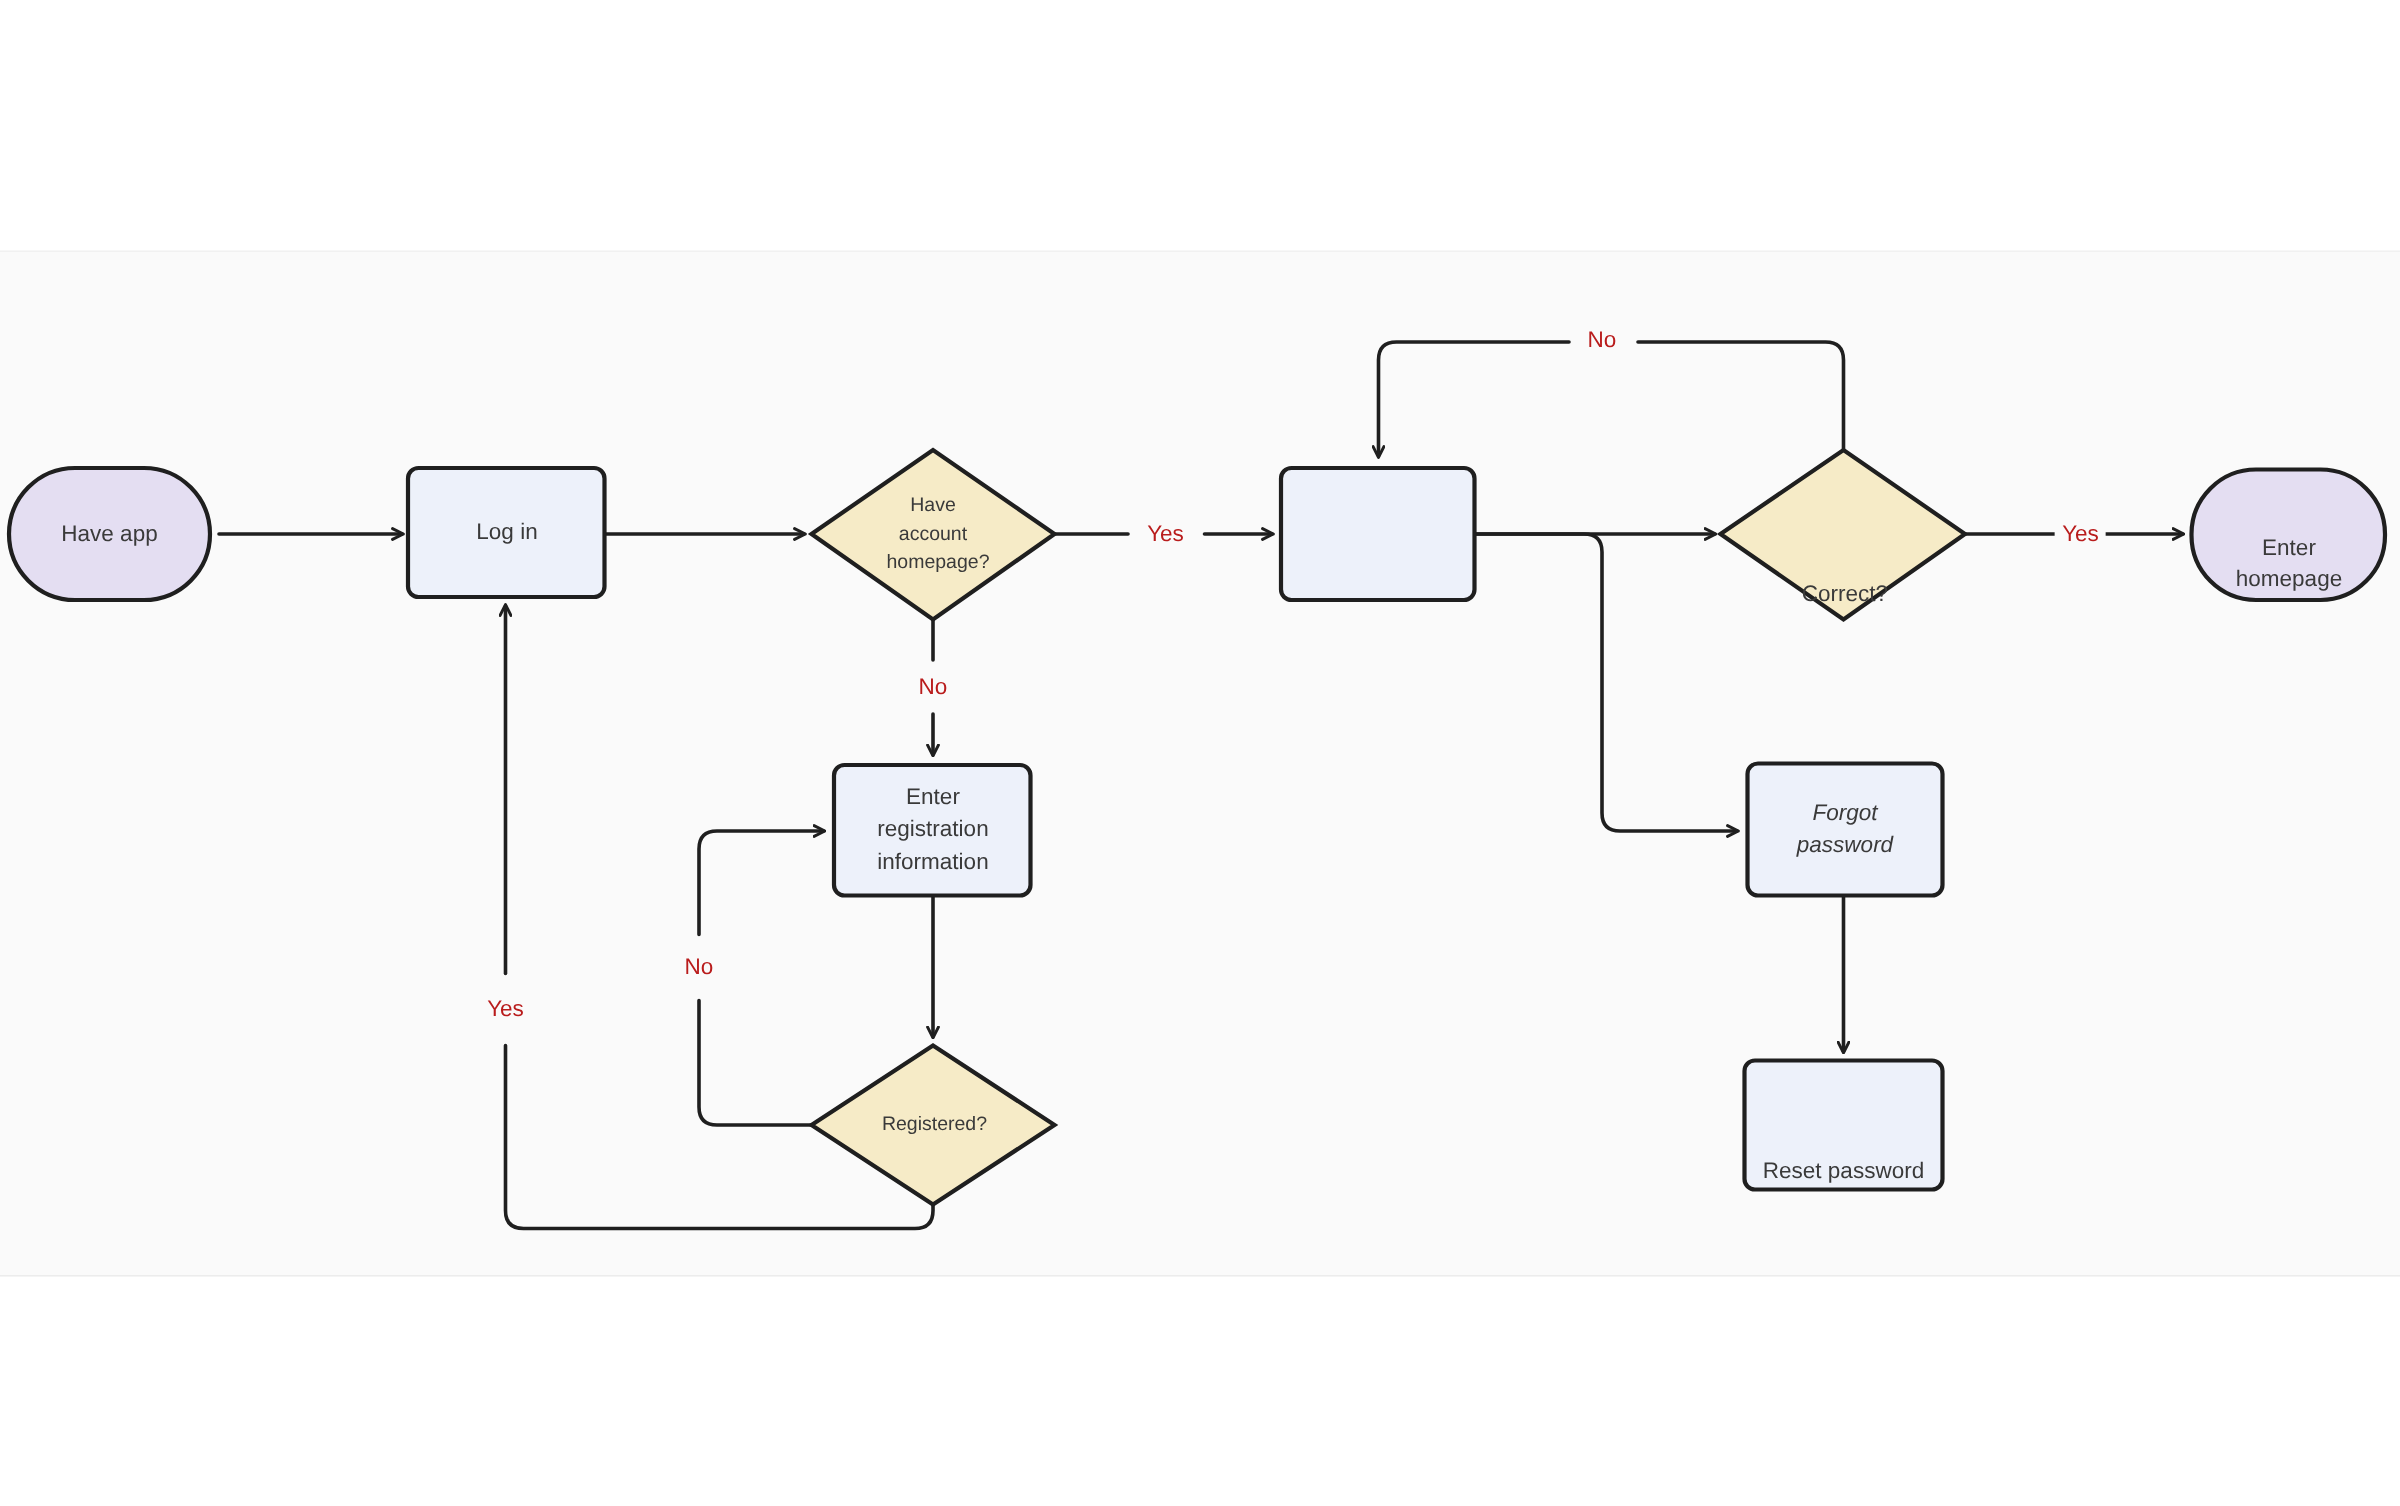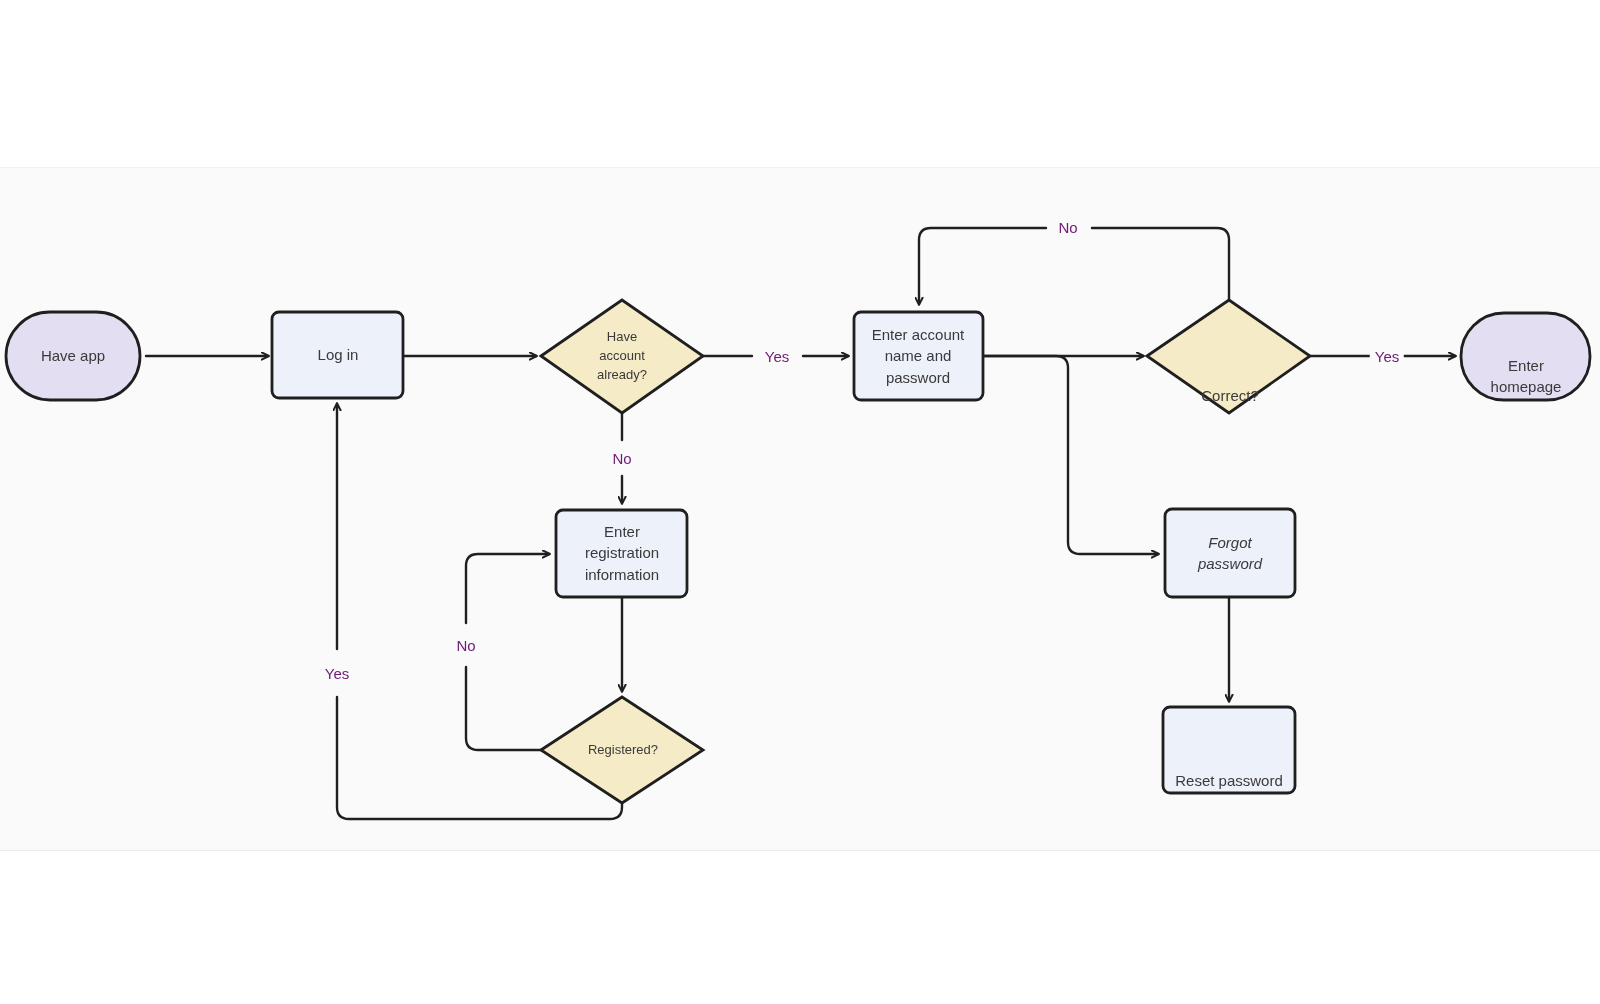--- a/index.html
+++ b/index.html
@@ -16,21 +16,21 @@
   svg.flow{position:absolute;left:0;top:0;width:1600px;height:1004px;}
   .labels{position:absolute;left:0;top:0;width:1600px;height:1004px;pointer-events:none;}
   .nlab{
     position:absolute;transform:translate(-50%,-50%);
     text-align:center;color:#3a3a3a;font-size:15px;line-height:1.42;
     white-space:normal;
   }
   .nlab.small{font-size:13px;line-height:1.45;}
   .elab{
     position:absolute;transform:translate(-50%,-50%);
-    text-align:center;color:#701a75;font-size:15px;line-height:1;
+    text-align:center;color:#b91c1c;font-size:15px;line-height:1;
     background:#fafafa;padding:2px 5px;
   }
 </style>
 </head>
 <body>
 
 <div class="stage">
   <div class="band"></div>
 
   <svg class="flow" viewBox="0 0 1600 1004">
@@ -71,22 +71,21 @@
       <rect x="556" y="510" width="131" height="87" rx="7" fill="#edf1fa"></rect>
       <polygon points="541,750 622,697 703,750 622,803" fill="#f6ebc7"></polygon>
       <rect x="1165" y="509" width="130" height="88" rx="7" fill="#edf1fa"></rect>
       <rect x="1163" y="707" width="132" height="86" rx="7" fill="#edf1fa"></rect>
     </g>
   </svg>
 
   <div class="labels">
     <div class="nlab" style="left:73px;top:356px;width:120px;">Have app</div>
     <div class="nlab" style="left:338px;top:355px;width:120px;">Log in</div>
-    <div class="nlab small" style="left:622px;top:356px;width:62px;">Have account already?</div>
-    <div class="nlab" style="left:918px;top:356px;width:102px;">Enter account name and password</div>
+    <div class="nlab small" style="left:622px;top:356px;width:62px;">Have account homepage?</div>
     <div class="nlab" style="left:1230px;top:356px;width:100px;margin-top:40px;">Correct?</div>
     <div class="nlab" style="left:1526px;top:376px;width:84px;">Enter homepage</div>
     <div class="nlab" style="left:622px;top:553px;width:92px;">Enter registration information</div>
     <div class="nlab small" style="left:623px;top:750px;width:90px;text-align:center;">Registered?</div>
     <div class="nlab" style="left:1230px;top:553px;width:84px;font-style:italic;">Forgot password</div>
     <div class="nlab" style="left:1229px;top:750px;width:124px;margin-top:31px;">Reset password</div>
 
     <div class="elab" style="left:777px;top:356px;">Yes</div>
     <div class="elab" style="left:622px;top:458px;">No</div>
     <div class="elab" style="left:1387px;top:356px;">Yes</div>

